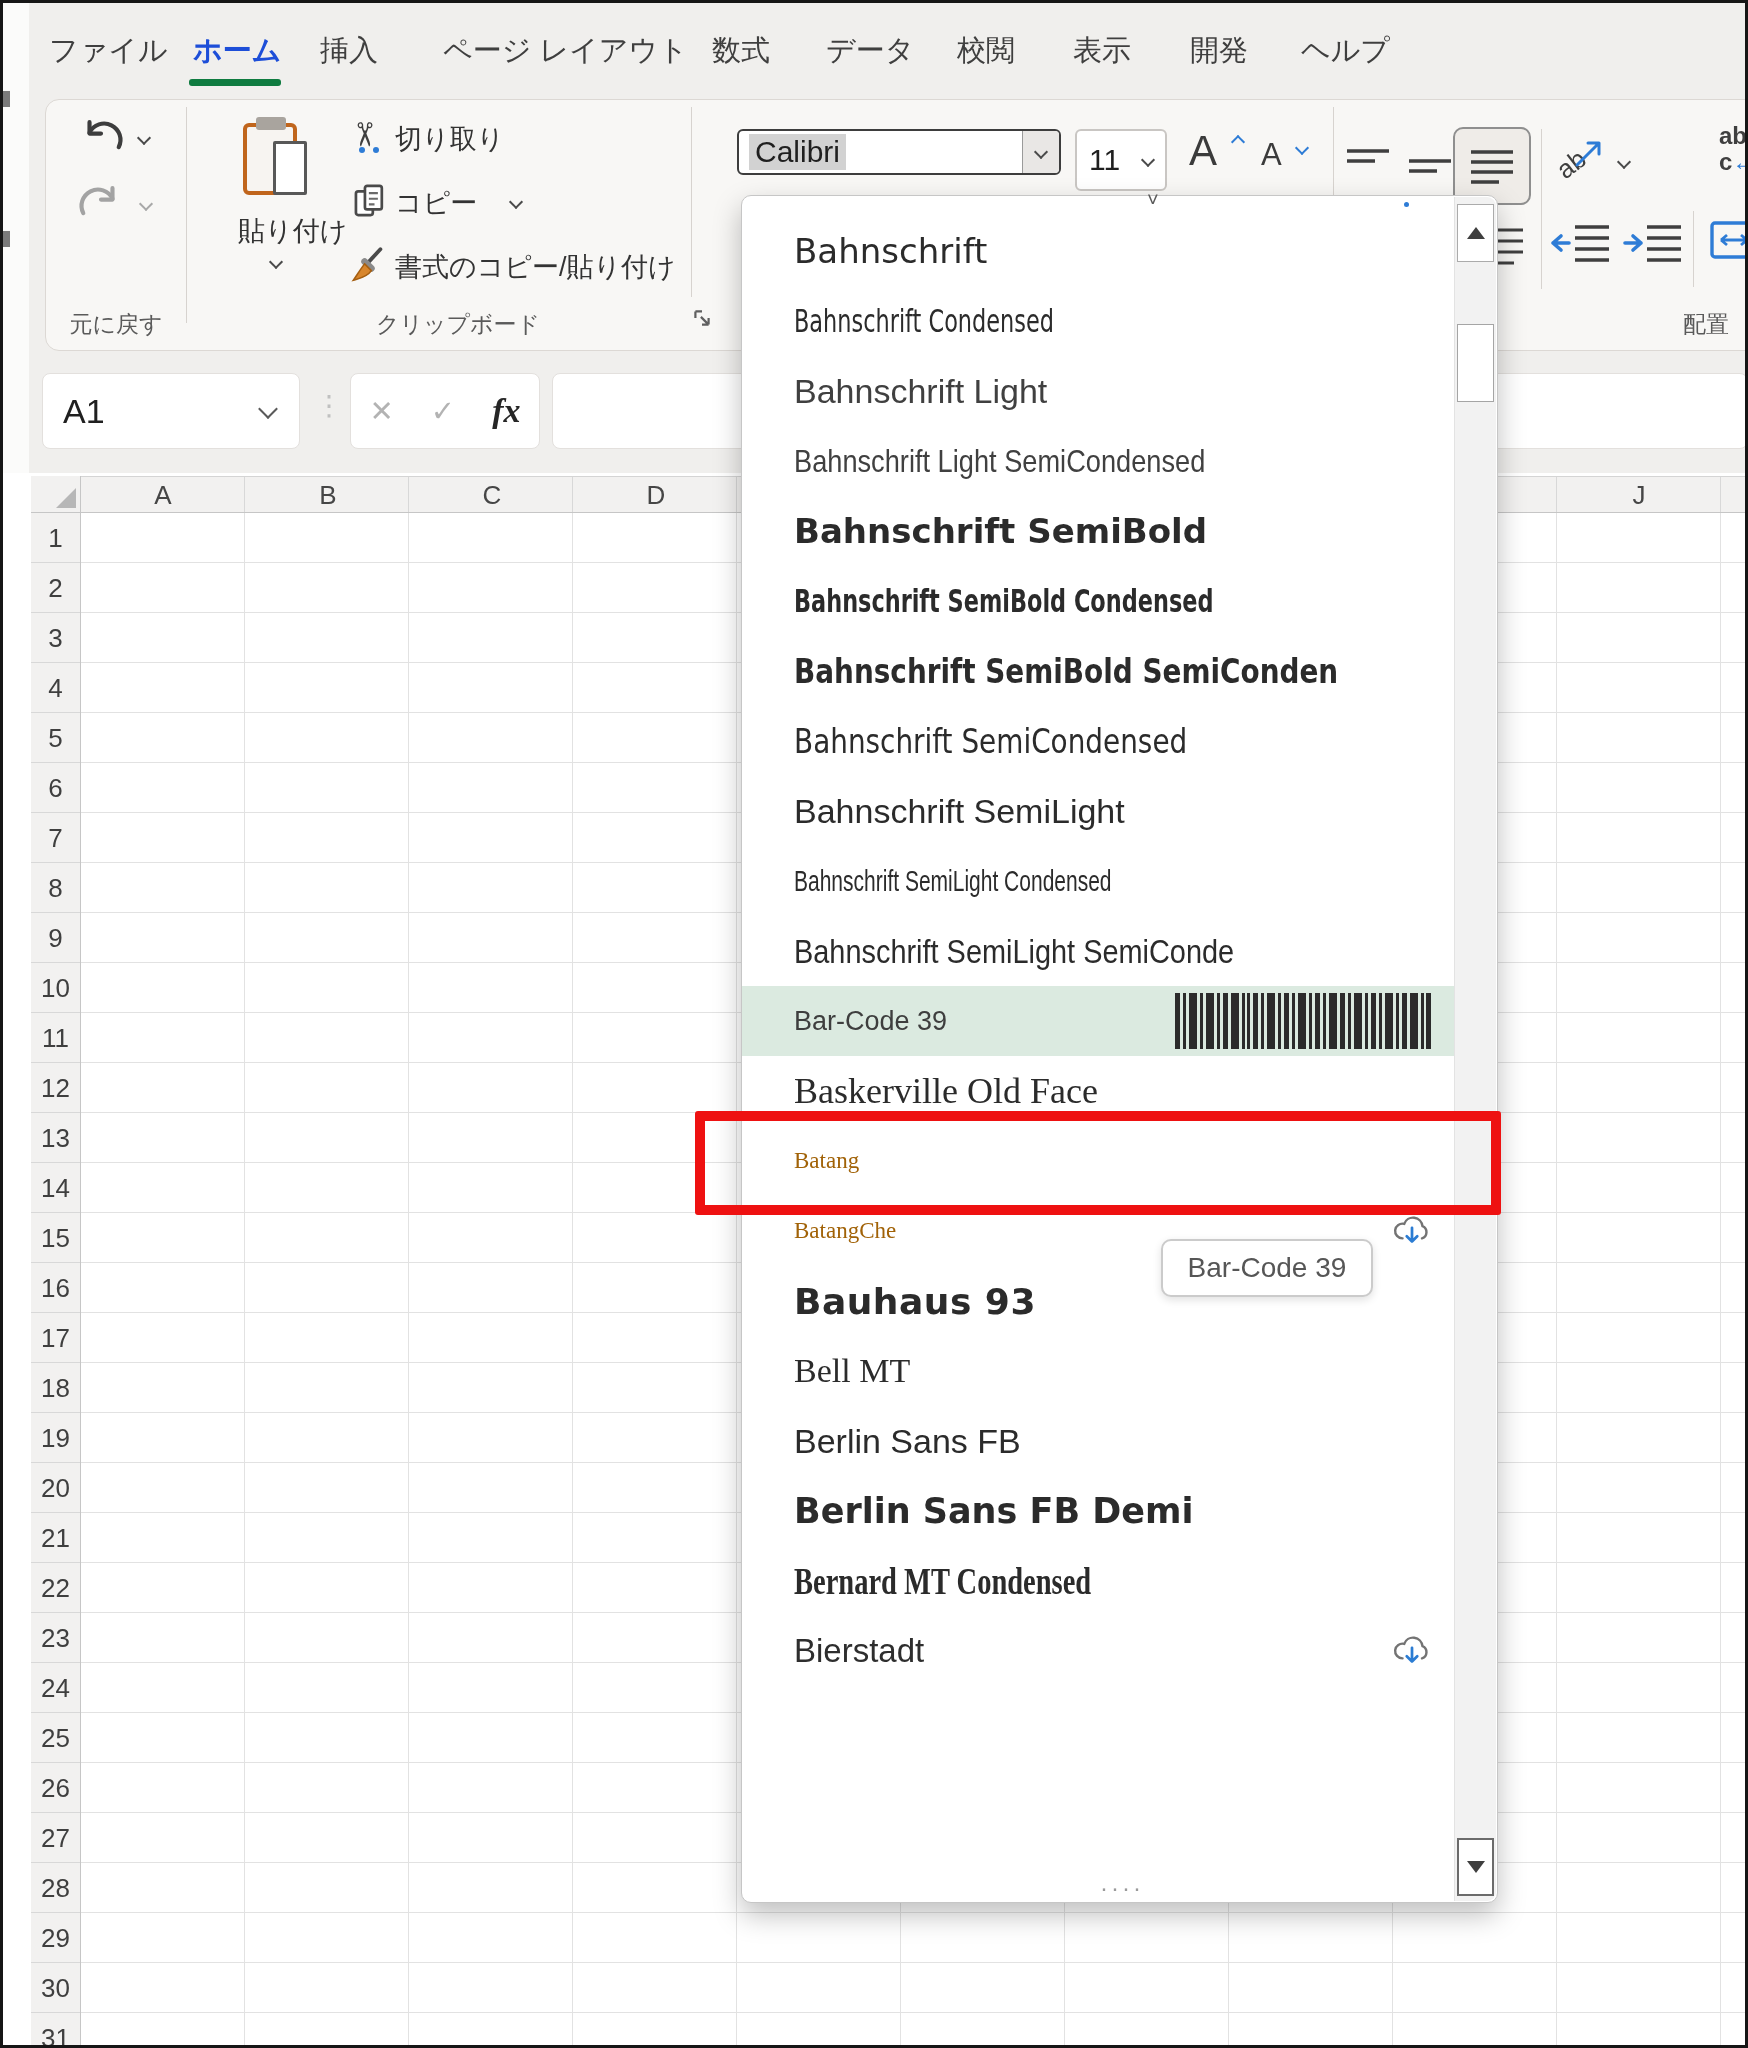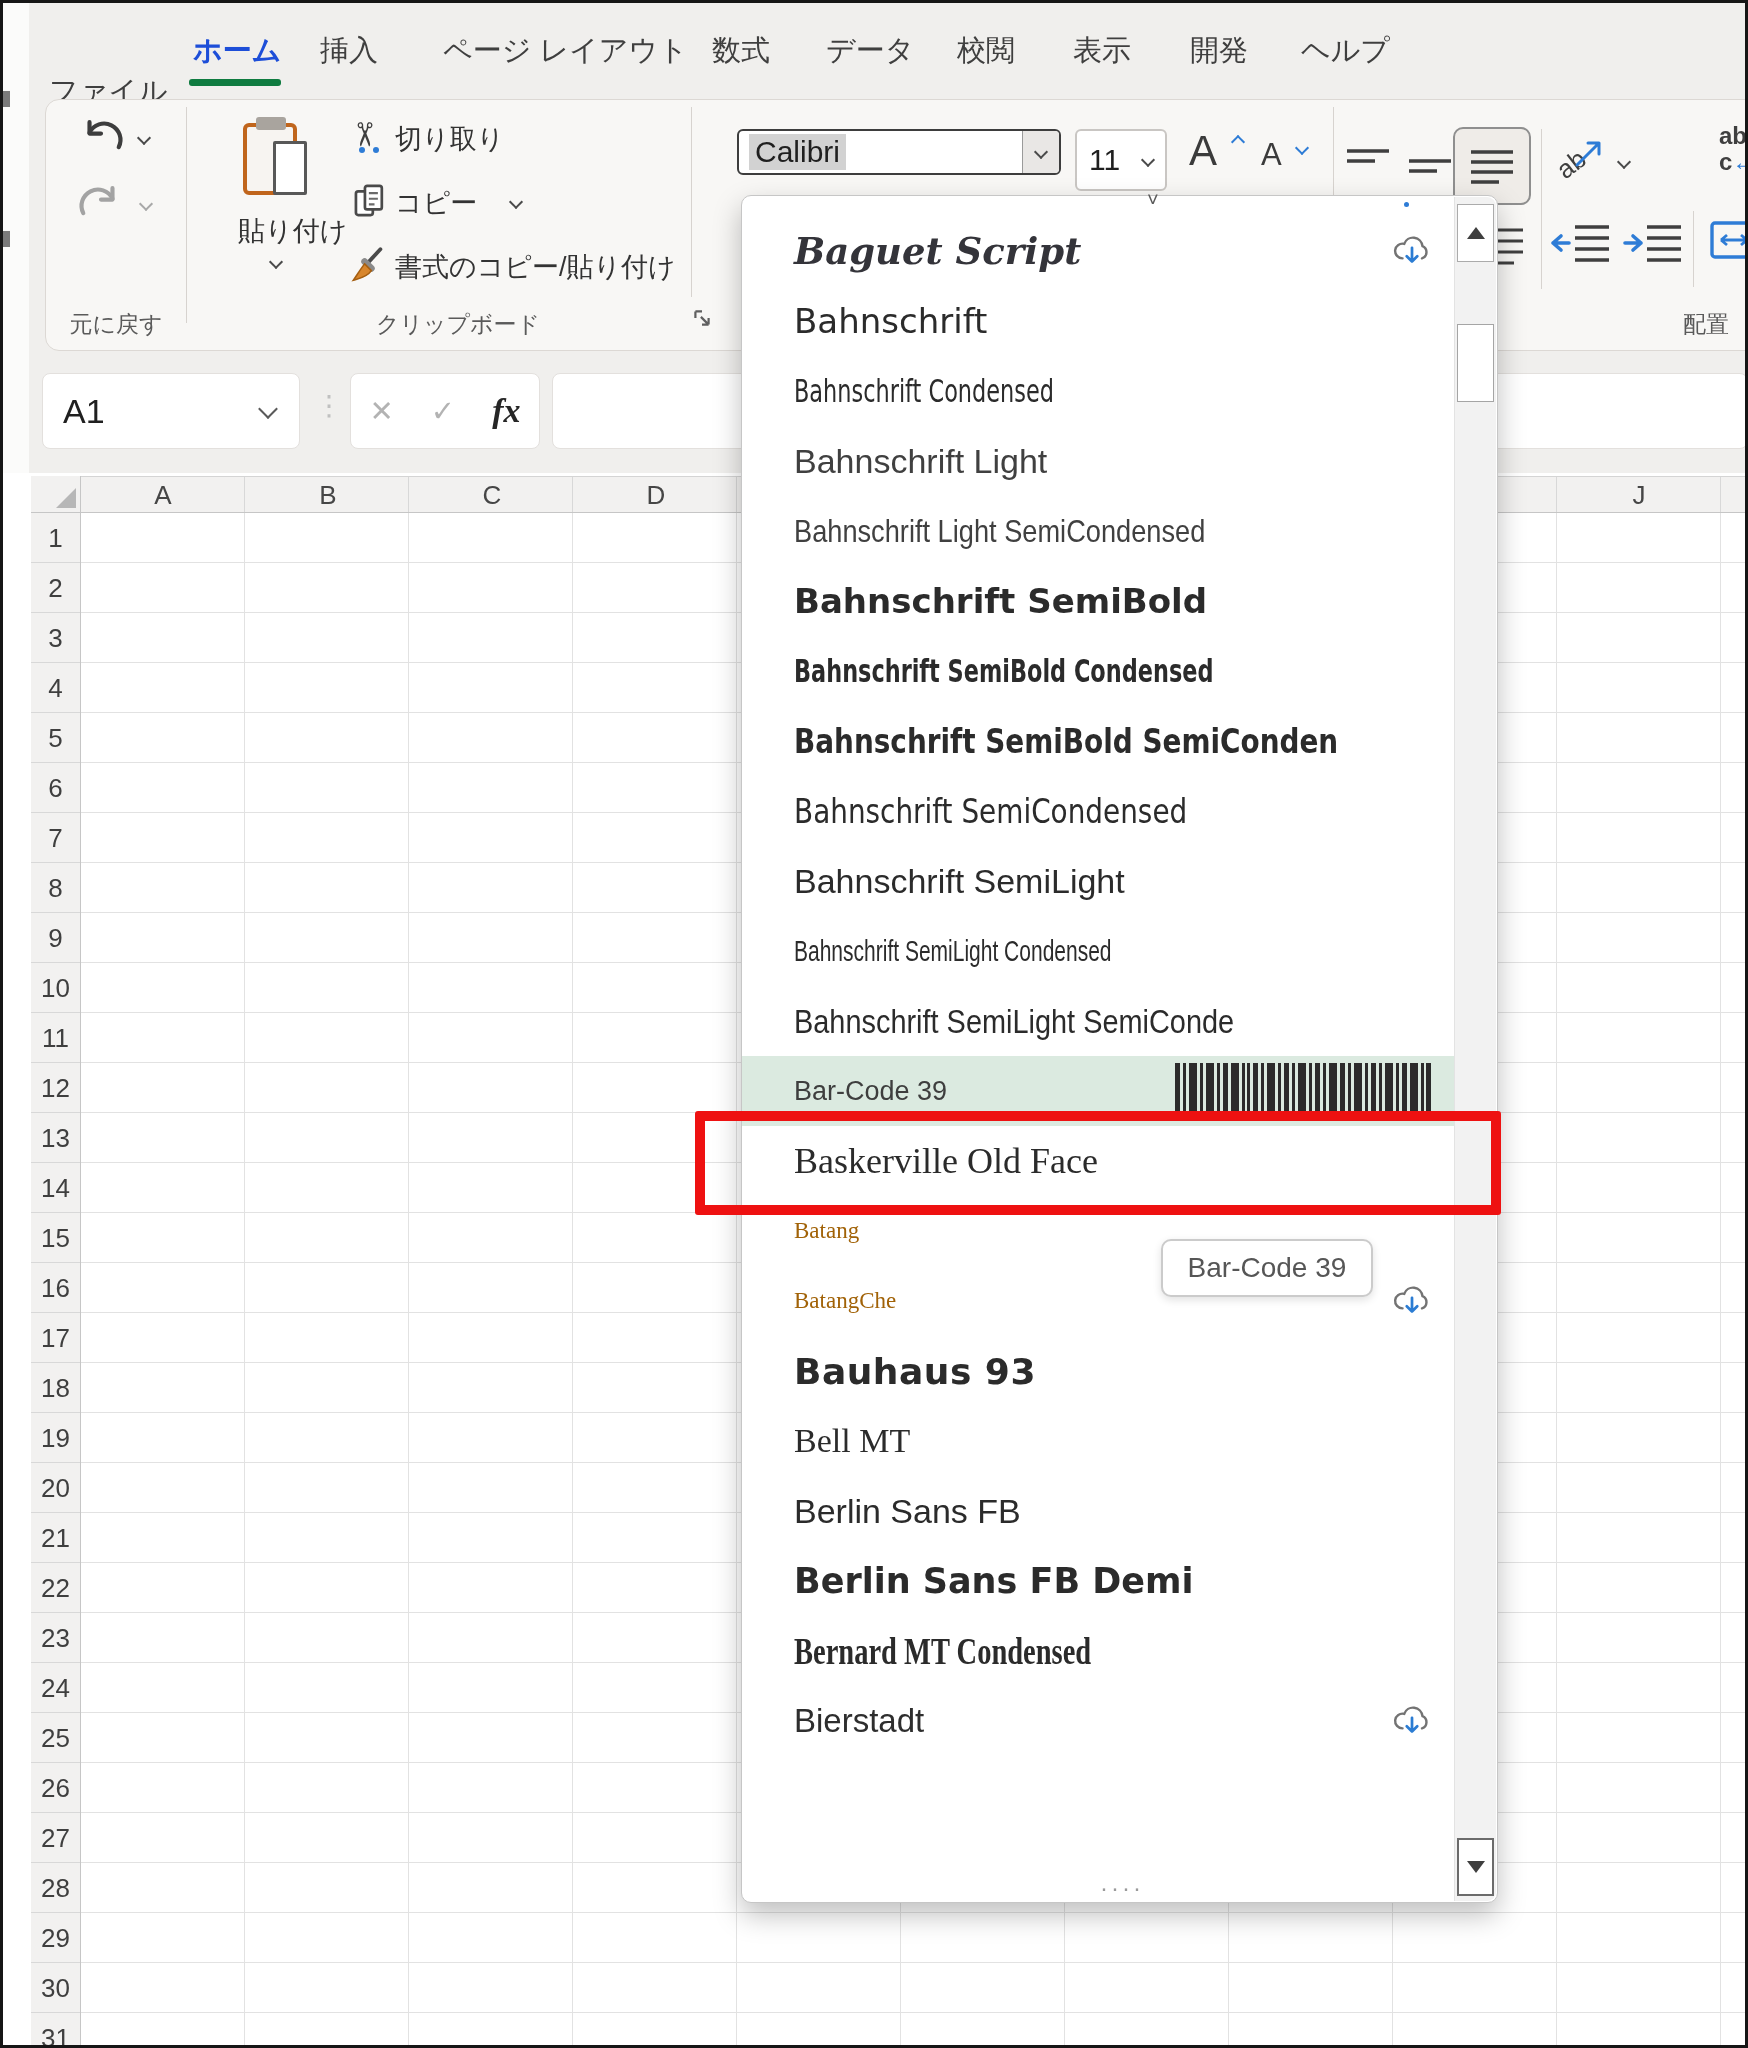--- a/index.html
+++ b/index.html
@@ -99,21 +99,21 @@
 <body>
 
 <div class="app">
 
   <div class="abs top-bg"></div>
   <div class="abs left-strip"></div>
   <div class="abs tick" style="top:88px;height:16px;"></div>
   <div class="abs tick" style="top:228px;height:16px;"></div>
 
   <div>
-    <span class="abs tabbar-label" style="left:46px;margin-top:41px;">ファイル</span>
+    <span class="abs tabbar-label" style="left:46px;">ファイル</span>
     <span class="abs tabbar-label tab-active" style="left:190px;">ホーム</span>
     <span class="abs tabbar-label" style="left:317px;">挿入</span>
     <span class="abs tabbar-label" style="left:440px;">ページ レイアウト</span>
     <span class="abs tabbar-label" style="left:709px;">数式</span>
     <span class="abs tabbar-label" style="left:823px;">データ</span>
     <span class="abs tabbar-label" style="left:954px;">校閲</span>
     <span class="abs tabbar-label" style="left:1070px;">表示</span>
     <span class="abs tabbar-label" style="left:1187px;">開発</span>
     <span class="abs tabbar-label" style="left:1298px;">ヘルプ</span>
     <div class="abs tab-underline"></div>
@@ -292,27 +292,20 @@
     <div class="rnum">29</div>
     <div class="rnum">30</div>
     <div class="rnum">31</div>
   </div>
   <div class="abs grid"></div>
 
   <div class="abs panel">
     <span class="sliver" style="left:405px;top:-8px;">˅</span>
     <span class="abs" style="left:662px;top:6px;width:5px;height:5px;border-radius:50%;background:#2e7cd6;"></span>
     <div class="flist">
-      <div class="fitem">
-        <span class="ftext fi-script">Baguet Script</span>
-        <svg class="cloud" viewBox="0 0 40 34">
-            <path d="M11 24 a7 7 0 1 1 1.6-13.8 A9 9 0 0 1 30 12.4 A6.2 6.2 0 0 1 29.5 24" fill="none" stroke="#737373" stroke-width="2.3" stroke-linecap="round"></path>
-            <path d="M20 14 v13 M20 27 l-5-5 M20 27 l5-5" fill="none" stroke="#2b7cd3" stroke-width="2.6" stroke-linecap="round" stroke-linejoin="round"></path>
-          </svg>
-      </div>
       <div class="fitem">
           <span class="ftext fi-bahn">Bahnschrift</span>
         </div>
       <div class="fitem">
           <span class="ftext fi-bahn s32 sx70">Bahnschrift Condensed</span>
         </div>
       <div class="fitem">
           <span class="ftext fi-light">Bahnschrift Light</span>
         </div>
       <div class="fitem">

